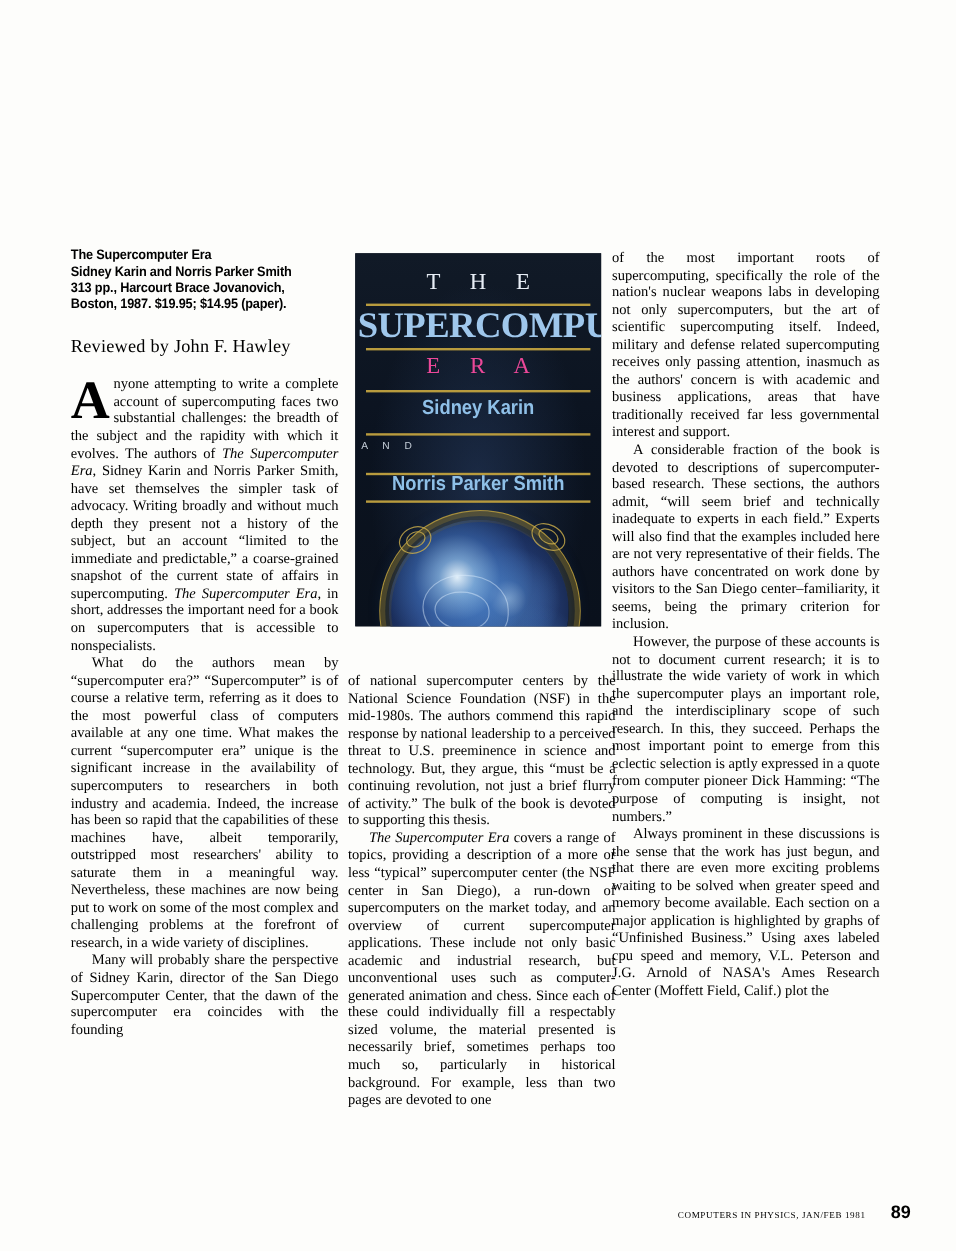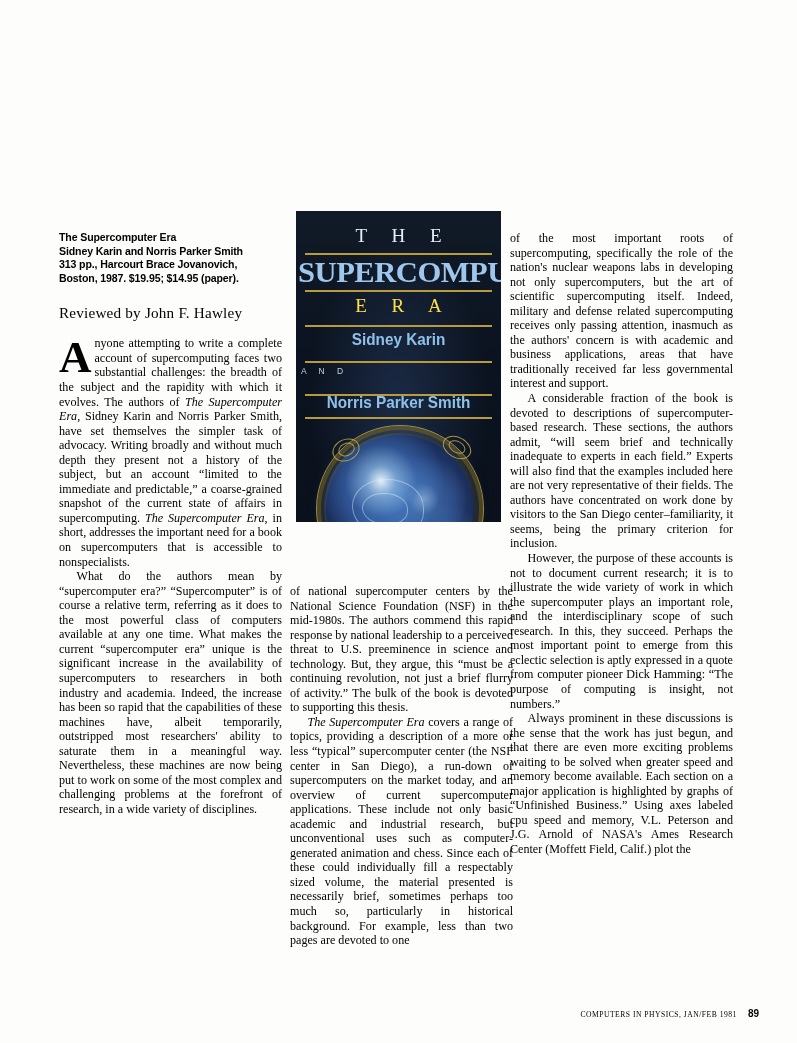--- a/index.html
+++ b/index.html
@@ -90,21 +90,20 @@
   
   .col {
     position: absolute;
     top: 207px;
     width: 223px;
     font-size: 12.1px;
     line-height: 14.55px;
     text-align: justify;
     text-justify: inter-word;
     hyphens: manual;
-    margin-top: 24px;
   }
   .col1 { left: 59px; }
   .col2 { left: 290px; top: 207px; }
   .col3 { left: 510px; }
 
   .bookinfo {
     font-family: "Liberation Sans", sans-serif;
     font-weight: bold;
     font-size: 11.4px;
     line-height: 13.6px;
@@ -204,21 +203,21 @@
     transform: scaleX(1.02);
   }
   .cv-era {
     position: absolute;
     left: 0; right: 0;
     top: 84px;
     text-align: center;
     font-family: "Liberation Serif", serif;
     font-size: 19px;
     letter-spacing: 10px;
-    color: #fde047;
+    color: #ec4899;
     text-indent: 10px;
   }
   .cv-a1 {
     position: absolute;
     left: 0; right: 0;
     top: 119px;
     text-align: center;
     font-family: "Liberation Sans", sans-serif;
     font-weight: bold;
     font-size: 17px;
@@ -298,23 +297,23 @@
     right: 38px;
     bottom: 24px;
     text-align: right;
     font-family: "Liberation Serif", serif;
     font-size: 7.6px;
     letter-spacing: 0.5px;
   }
   .footer .fnum {
     font-family: "Liberation Sans", sans-serif;
     font-weight: bold;
-    font-size: 10px;
+    font-size: 15px;
     letter-spacing: 0;
-    margin-left: 11px;
+    margin-left: 21px;
   }
 </style>
 </head>
 <body>
 
 <div class="page">
 
 
   <div class="col col1">
 
@@ -323,20 +322,21 @@
       <div>Sidney Karin and Norris Parker Smith</div>
       <div>313 pp., Harcourt Brace Jovanovich,</div>
       <div>Boston, 1987. $19.95; $14.95 (paper).</div>
     </div>
 
     <div class="reviewed">Reviewed by John F. Hawley</div>
 
     <p class="body dropcap-para"><span class="dropcap">A</span><span>nyone attempting to write a complete account of supercomputing faces two substantial challenges: the breadth of the subject and the rapidity with which it evolves. The authors of </span><i>The Supercomputer Era</i><span>, Sidney Karin and Norris Parker Smith, have set themselves the simpler task of advocacy. Writing broadly and without much depth they present not a history of the subject, but an account “limited to the immediate and predictable,” a coarse-grained snapshot of the current state of affairs in supercomputing. </span><i>The Supercomputer Era</i><span>, in short, addresses the important need for a book on supercomputers that is accessible to nonspecialists.</span></p>
 
     <p class="body">What do the authors mean by “supercomputer era?” “Supercomputer” is of course a relative term, referring as it does to the most powerful class of computers available at any one time. What makes the current “supercomputer era” unique is the significant increase in the availability of supercomputers to researchers in both industry and academia. Indeed, the increase has been so rapid that the capabilities of these machines have, albeit temporarily, outstripped most researchers' ability to saturate them in a meaningful way. Nevertheless, these machines are now being put to work on some of the most complex and challenging problems at the forefront of research, in a wide variety of disciplines.</p>
+    <p class="body">Many will probably share the perspective of Sidney Karin, director of the San Diego Supercomputer Center, that the dawn of the supercomputer era coincides with the founding</p>
   </div>
 
   <div class="cover-wrap">
     <div class="cover">
       <div class="cover-noise"></div>
 
       <div class="cv-rule r1"></div>
       <div class="cv-the">T H E</div>
       <div class="cv-rule r2"></div>
       <div class="cv-super">SUPERCOMPUTER</div>

